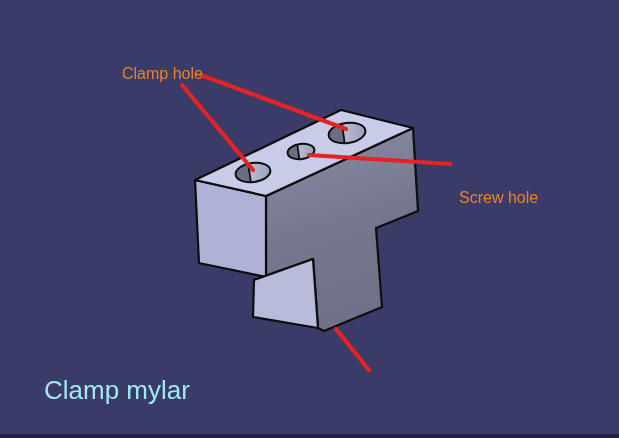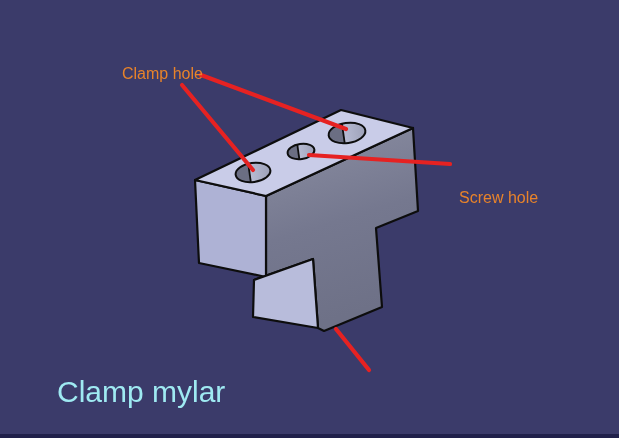--- a/index.html
+++ b/index.html
@@ -16,22 +16,22 @@
   }
   .model-svg{position:absolute; left:0; top:0;}
   .label{
     position:absolute; font-size:16px; color:var(--annotation-text);
     white-space:nowrap; line-height:18px;
   }
   .label-dowel{left:122px; top:65px;}
   .label-screw{left:459px; top:157px;margin-top:32px;}
   .label-clamp{left:356px; top:374px;}
   .part-title{
-    position:absolute; left:44px; top:375px; font-size:30px;
-    color:var(--title-text); white-space:nowrap;margin-left:13px;
+    position:absolute; left:44px; top:375px; font-size:26px;
+    color:var(--title-text); white-space:nowrap;
   }
   .bottom-strip{
     position:absolute; left:0; bottom:0; width:619px; height:4px;
     background:var(--bottom-edge);
   }
 </style>
 </head>
 <body>
 
 <div class="viewport">

